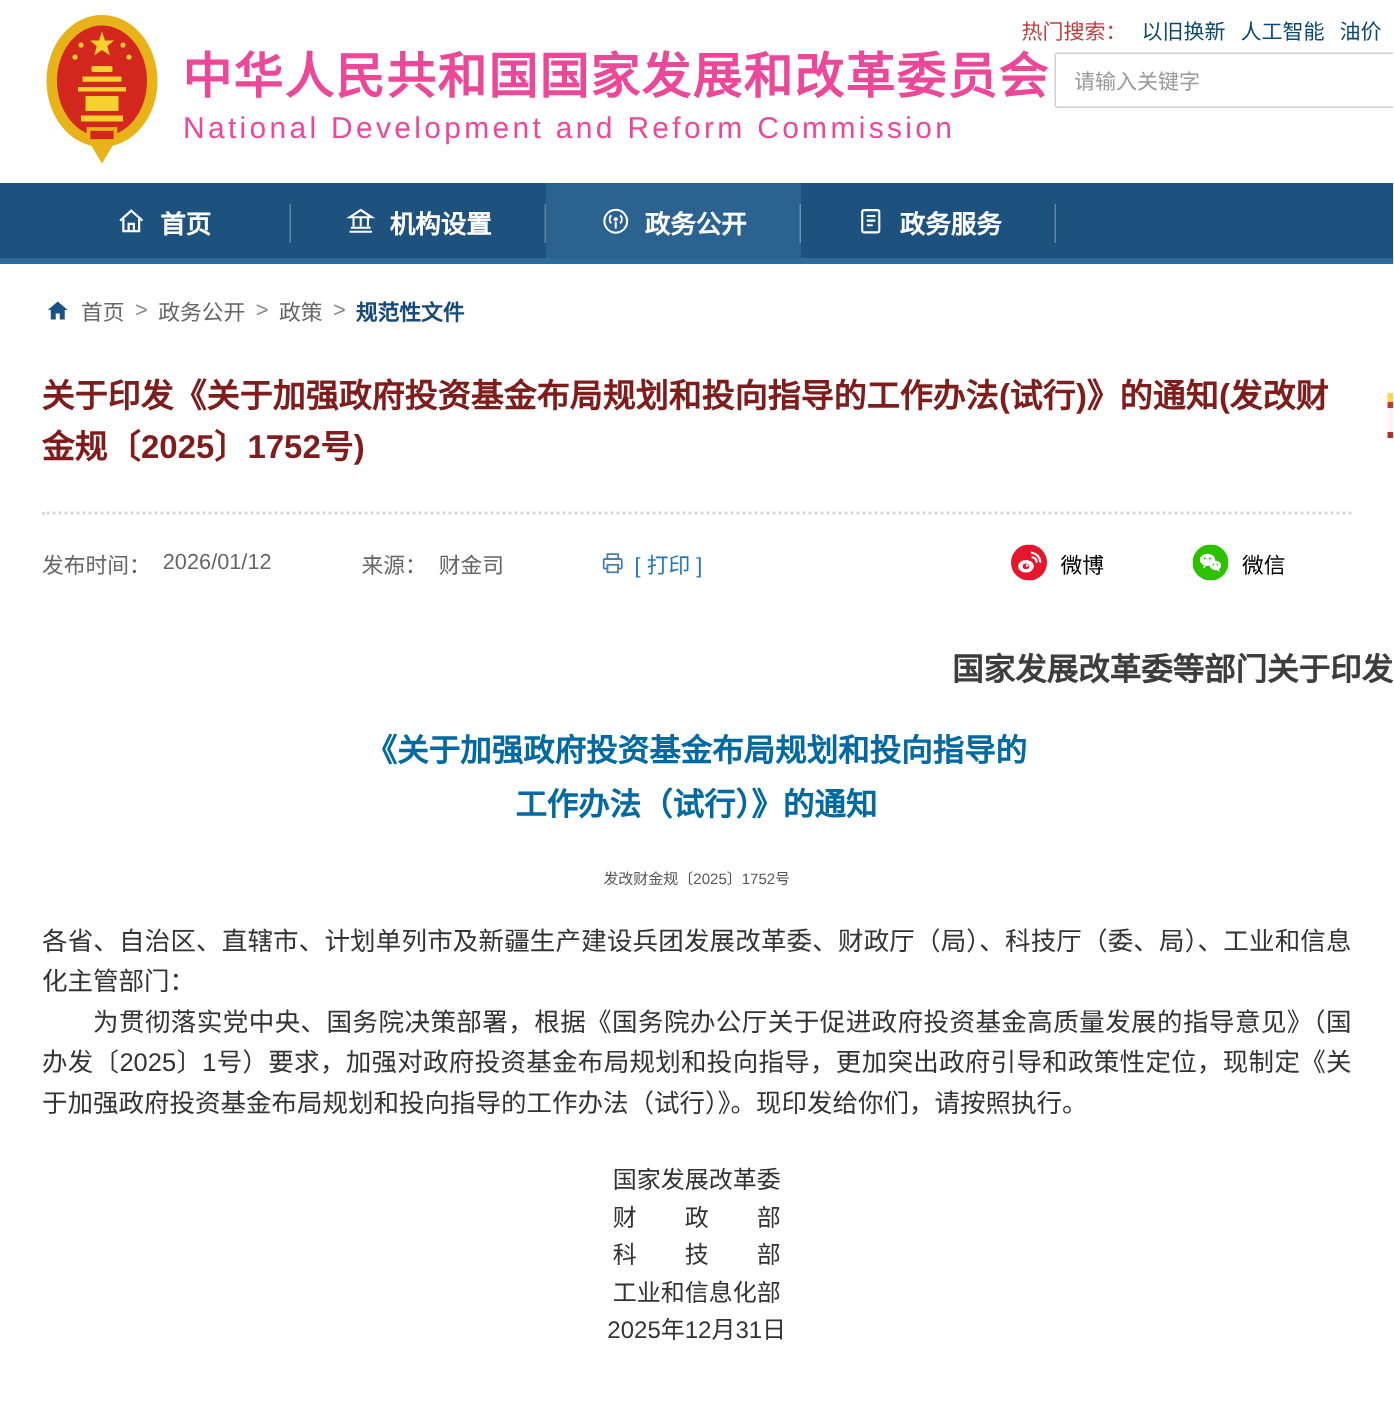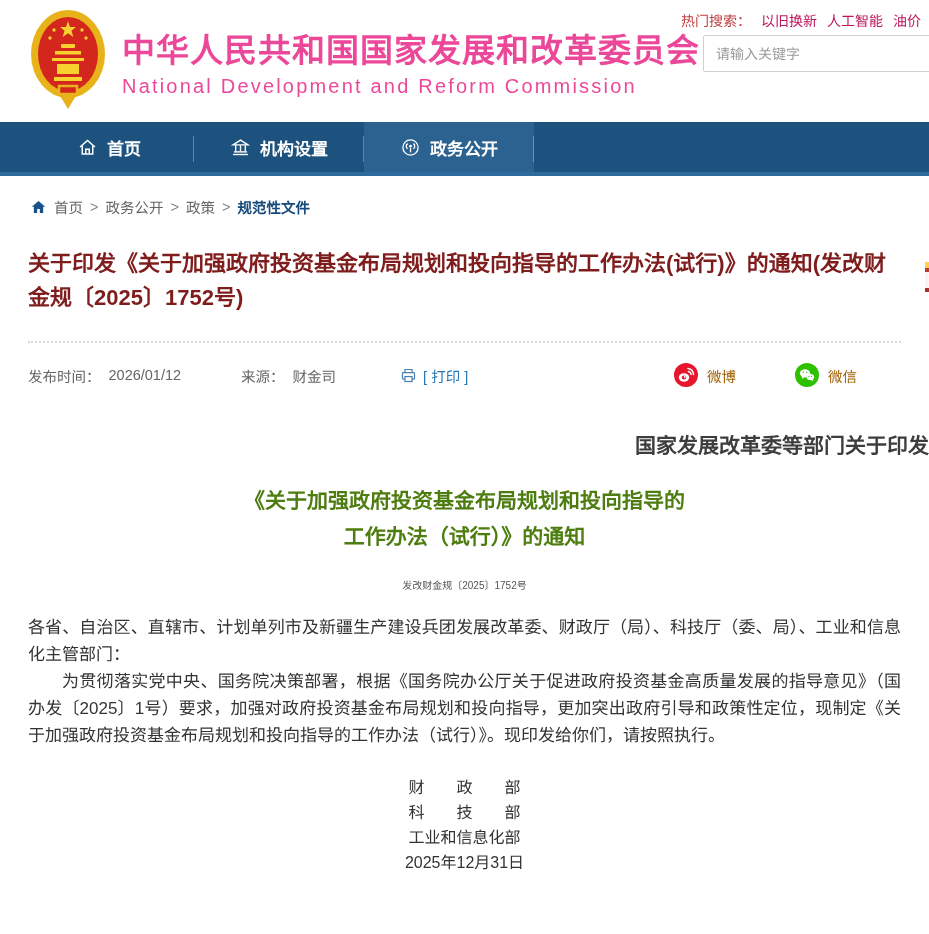--- a/index.html
+++ b/index.html
@@ -8,21 +8,21 @@
   .page { position:relative; width:929px; height:934px; background:#fff; overflow:hidden; margin:0 auto; }
 
   
   .site-header { position:relative; height:122px; background:#fff; }
   .logo { position:absolute; left:28px; top:8px; width:80px; height:102px; cursor:pointer; }
   .titles { position:absolute; left:122px; top:24px; color:#ec4899; white-space:nowrap; }
   .title-cn { font-size:33px; font-weight:700; letter-spacing:1px; }
   .title-en { font-size:20px; letter-spacing:2.2px; margin-top:3px; font-weight:400; }
 
   .hot-search { position:absolute; right:8px; top:10px; font-size:14px; color:#c04040; white-space:nowrap; }
-  .hot-search a { color:#be185d; text-decoration:none; margin-left:10px; cursor:pointer; }
+  .hot-search a { color:#0c4a6e; text-decoration:none; margin-left:10px; cursor:pointer; }
   .search-input { position:absolute; left:703px; top:35px; width:250px; height:37px;
     border:1px solid #cfcfcf; border-radius:2px; font-size:14px; color:#333; padding:0 12px; outline:none; }
   .search-input::placeholder { color:#9a9a9a; }
 
   
   .main-nav { display:flex; height:54px; background:#1d527e; border-bottom:4px solid #2d6b9e; padding-left:24px; }
   .nav-item { width:170px; display:flex; align-items:center; justify-content:center; gap:9px;
     color:#fff; font-size:17px; font-weight:700; position:relative; cursor:pointer; }
   .nav-item::after { content:''; position:absolute; right:0; top:14px; height:26px; width:1px; background:rgba(255,255,255,.30); }
   .nav-item.active { background:#2b628f; }
@@ -39,26 +39,26 @@
   
   .page-title { margin:14px 40px 0 28px; font-size:22px; line-height:34px; font-weight:700; color:#7f1d1d; }
   .dotted-sep { margin:26px 28px 0; border-top:2px dotted #d9d9d9; }
 
   .meta-row { margin:20px 28px 0; display:flex; align-items:center; font-size:14.5px; color:#666; }
   .meta-item { margin-right:8px; }
   .meta-gap { width:52px; }
   .print-btn { display:flex; align-items:center; gap:6px; color:#2577b5; cursor:pointer; margin-left:56px; }
   .print-label { color:#2577b5; }
   .share-group { margin-left:auto; margin-right:44px; display:flex; align-items:center; gap:32px; }
-  .share-btn { display:flex; align-items:center; gap:9px; cursor:pointer; color:#a16207;padding-left:27px; }
+  .share-btn { display:flex; align-items:center; gap:9px; cursor:pointer; color:#000000;padding-left:27px; }
   .share-icon { width:24px; height:24px; }
 
   
   .doc-heading1 { margin-top:42px; text-align:right; font-size:21px; font-weight:700; color:#3d3d3d; }
-  .doc-heading23 { margin-top:24px; text-align:center; font-size:21px; font-weight:700; color:#4d7c0f; line-height:36px; }
+  .doc-heading23 { margin-top:24px; text-align:center; font-size:21px; font-weight:700; color:#0369a1; line-height:36px; }
   .doc-number { margin-top:22px; text-align:center; font-size:10px; color:#555; }
   .doc-body { margin:22px 28px 0; font-size:17px; line-height:27px; color:#333; text-align:justify; }
   .doc-body p { margin:0; }
   .indent { text-indent:2em; }
   .signatures { margin-top:26px; text-align:center; font-size:16px; line-height:25px; color:#333; }
 
   
   .edge-widget { position:absolute; right:0; top:262px; width:4px; height:40px;
     background:linear-gradient(#ffd24d 0 6px, #c03a30 6px 10px, #fdf4f2 10px 26px, #b0302a 26px 30px, #fff 30px); }
 </style>
@@ -121,20 +121,29 @@
     </div>
     <div class="nav-item active">
       <svg class="nav-icon" viewBox="0 0 24 24" fill="none" stroke="#fff" stroke-width="1.5">
         <circle cx="12" cy="12" r="8.7"></circle>
           <circle cx="12" cy="10.5" r="1.6" fill="#fff" stroke="none"></circle>
         <path d="M8.6 13.6 a4.6 4.6 0 0 1 0 -6.2"></path>
           <path d="M15.4 7.4 a4.6 4.6 0 0 1 0 6.2"></path>
           <path d="M12 12.5 V17.5"></path>
       </svg>
       <span>政务公开</span>
+    </div>
+    <div class="nav-item">
+      <svg class="nav-icon" viewBox="0 0 24 24" fill="none" stroke="#fff" stroke-width="1.6">
+        <rect x="5.5" y="3.5" width="13" height="17" rx="1.5"></rect>
+          <path d="M9 8 H15.5"></path>
+          <path d="M9 11.5 H15.5"></path>
+          <path d="M9 15 H13.5"></path>
+      </svg>
+      <span>政务服务</span>
     </div>
     <div class="nav-item partial">
       
     </div>
   </nav>
 
   <div class="breadcrumb">
     <svg width="17" height="16" viewBox="0 0 24 24">
       <path d="M2 11.5 L12 3 L22 11.5 H19 V21 H14 V15 H10 V21 H5 V11.5 Z" fill="#1a5287"></path>
     </svg>
@@ -199,20 +208,21 @@
     <div class="doc-heading23">
       <div>《关于加强政府投资基金布局规划和投向指导的</div>
       <div>工作办法（试行）》的通知</div>
     </div>
     <div class="doc-number">发改财金规〔2025〕1752号</div>
 
     <div class="doc-body">
       <p>各省、自治区、直辖市、计划单列市及新疆生产建设兵团发展改革委、财政厅（局）、科技厅（委、局）、工业和信息化主管部门：</p>
       <p class="indent">为贯彻落实党中央、国务院决策部署，根据《国务院办公厅关于促进政府投资基金高质量发展的指导意见》（国办发〔2025〕1号）要求，加强对政府投资基金布局规划和投向指导，更加突出政府引导和政策性定位，现制定《关于加强政府投资基金布局规划和投向指导的工作办法（试行）》。现印发给你们，请按照执行。</p>
       <div class="signatures">
+        <div>国家发展改革委</div>
         <div>财　　政　　部</div>
         <div>科　　技　　部</div>
         <div>工业和信息化部</div>
         <div>2025年12月31日</div>
       </div>
     </div>
   </main>
 
   <div class="edge-widget"></div>
 </div>

